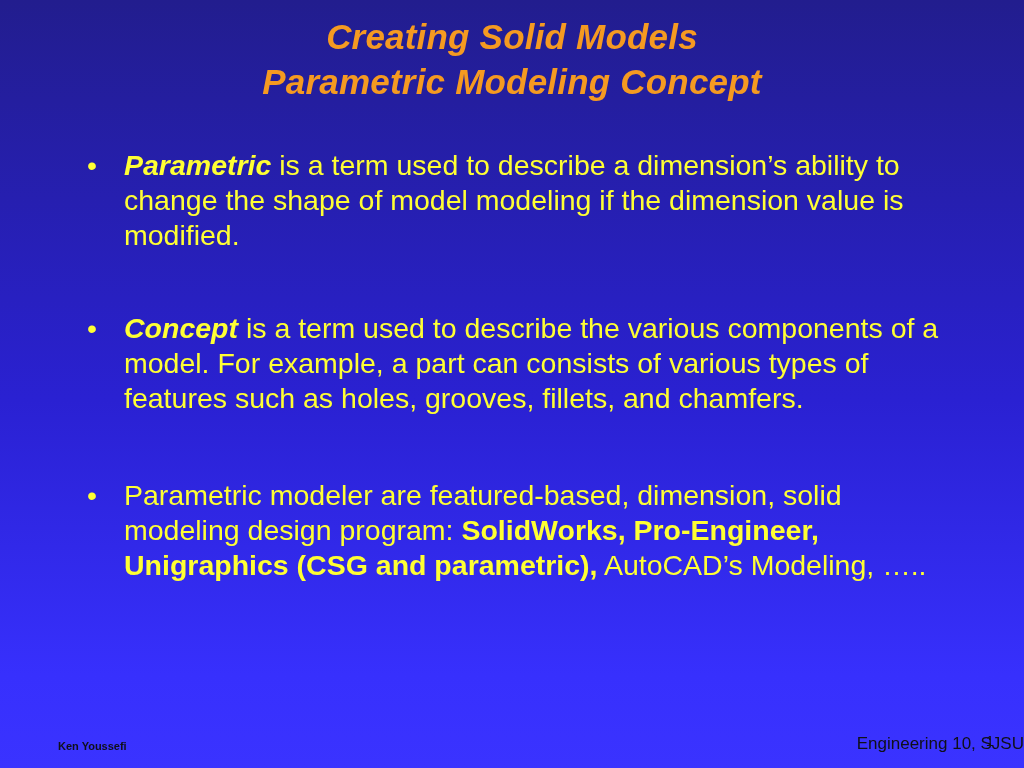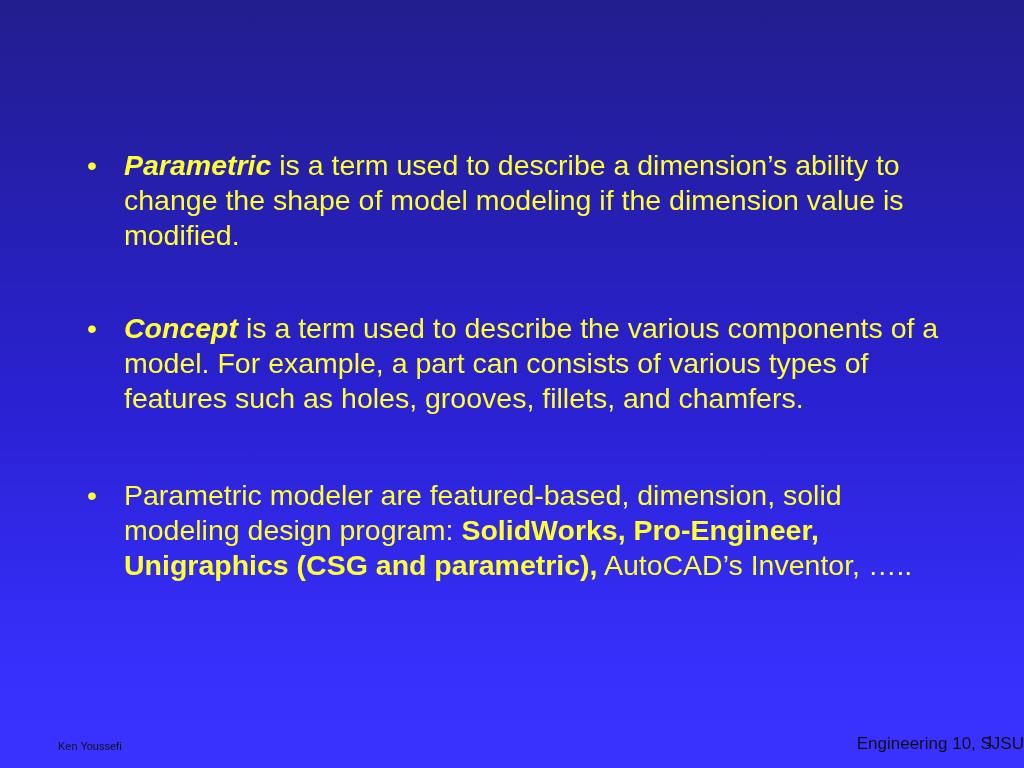--- a/index.html
+++ b/index.html
@@ -93,21 +93,21 @@
   .footer-text {
     position: absolute;
     font-family: "Liberation Sans", sans-serif;
     color: #101018;
     white-space: nowrap;
   }
   #footer-author {
     left: 58px;
     top: 16px;
     font-size: 11px;
-    font-weight: normal;
+    font-weight: bold;
   }
   #footer-course {
     left: 0;
     top: 10px;
     width: 1024px;
     text-align: right;
     font-size: 17px;
   }
   #footer-page {
     right: 0;
@@ -115,20 +115,24 @@
     width: 68px;
     text-align: center;
     font-size: 15px;
   }
 </style>
 </head>
 <body>
 
 <div id="slide">
 
+  <div id="title-block">
+    <div class="title-line">Creating Solid Models</div>
+    <div class="title-line">Parametric Modeling Concept</div>
+  </div>
 
   <div id="body">
 
     <div class="bullet-row">
       <span class="bullet-mark">•</span>
       <span class="bullet-text">
         <span class="b-strong-italic">Parametric</span><span> is a term used to describe a dimension’s ability to change the shape of model modeling if the dimension value is modified.</span>
       </span>
     </div>
 
@@ -139,21 +143,21 @@
       <span class="bullet-text">
         <span class="b-strong-italic">Concept</span><span> is a term used to describe the various components of a model. For example, a part can consists of various types of features such as holes, grooves, fillets, and chamfers.</span>
       </span>
     </div>
 
     <div class="gap-2"></div>
 
     <div class="bullet-row">
       <span class="bullet-mark">•</span>
       <span class="bullet-text">
-        <span>Parametric modeler are featured-based, dimension, solid modeling design program: </span><span class="b-strong">SolidWorks, Pro-Engineer, Unigraphics (CSG and parametric),</span><span> AutoCAD’s Inventor, …..</span>
+        <span>Parametric modeler are featured-based, dimension, solid modeling design program: </span><span class="b-strong">SolidWorks, Pro-Engineer, Unigraphics (CSG and parametric),</span><span> AutoCAD’s Modeling, …..</span>
       </span>
     </div>
 
   </div>
 
   <div id="footer">
     <div class="footer-text" id="footer-author">Ken Youssefi</div>
     <div class="footer-text" id="footer-course">Engineering 10, SJSU</div>
     <div class="footer-text" id="footer-page">1</div>
   </div>

